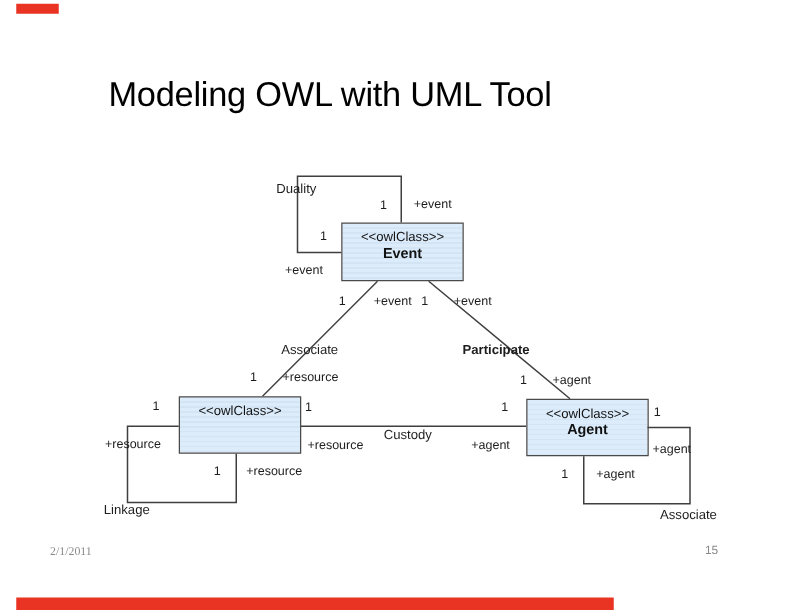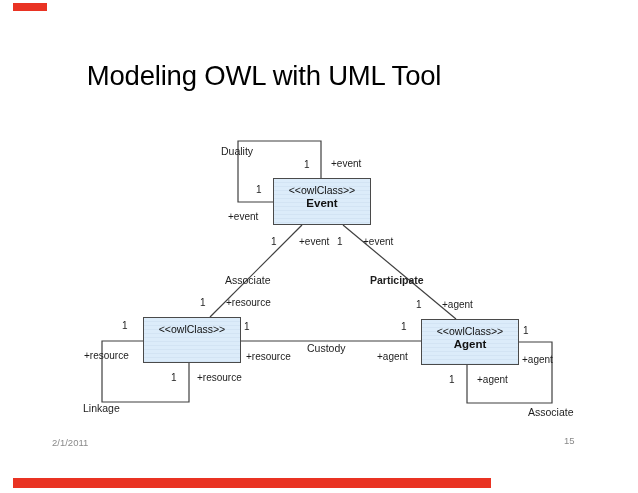--- a/index.html
+++ b/index.html
@@ -26,21 +26,21 @@
   .uml-class .cname  { display:block; font-size:11.5px; font-weight:bold; line-height:1.35; }
   #class-event    { left:273px; top:178px; height:47px; }
   #class-resource { left:143px; top:317px; height:46px; }
   #class-agent    { left:421px; top:319px; height:46px; }
   .lbl {
     position:absolute; font-size:10px; line-height:1.1;
     color:#1d1d1d; white-space:nowrap;
   }
   .assoc-name { font-size:10.5px; }
   .footer { position:absolute; font-size:9.5px; color:#8a8a8a; line-height:1; }
-  .footer.date { left:52px; top:438px; }
+  .footer.date { left:40px; top:438px;font-family:Liberation Serif, serif; }
   .footer.page { left:564px; top:436px; }
 </style>
 </head>
 <body>
 
 <div class="slide">
 
   <div class="red-bar top"></div>
   <div class="red-bar bottom"></div>
 

